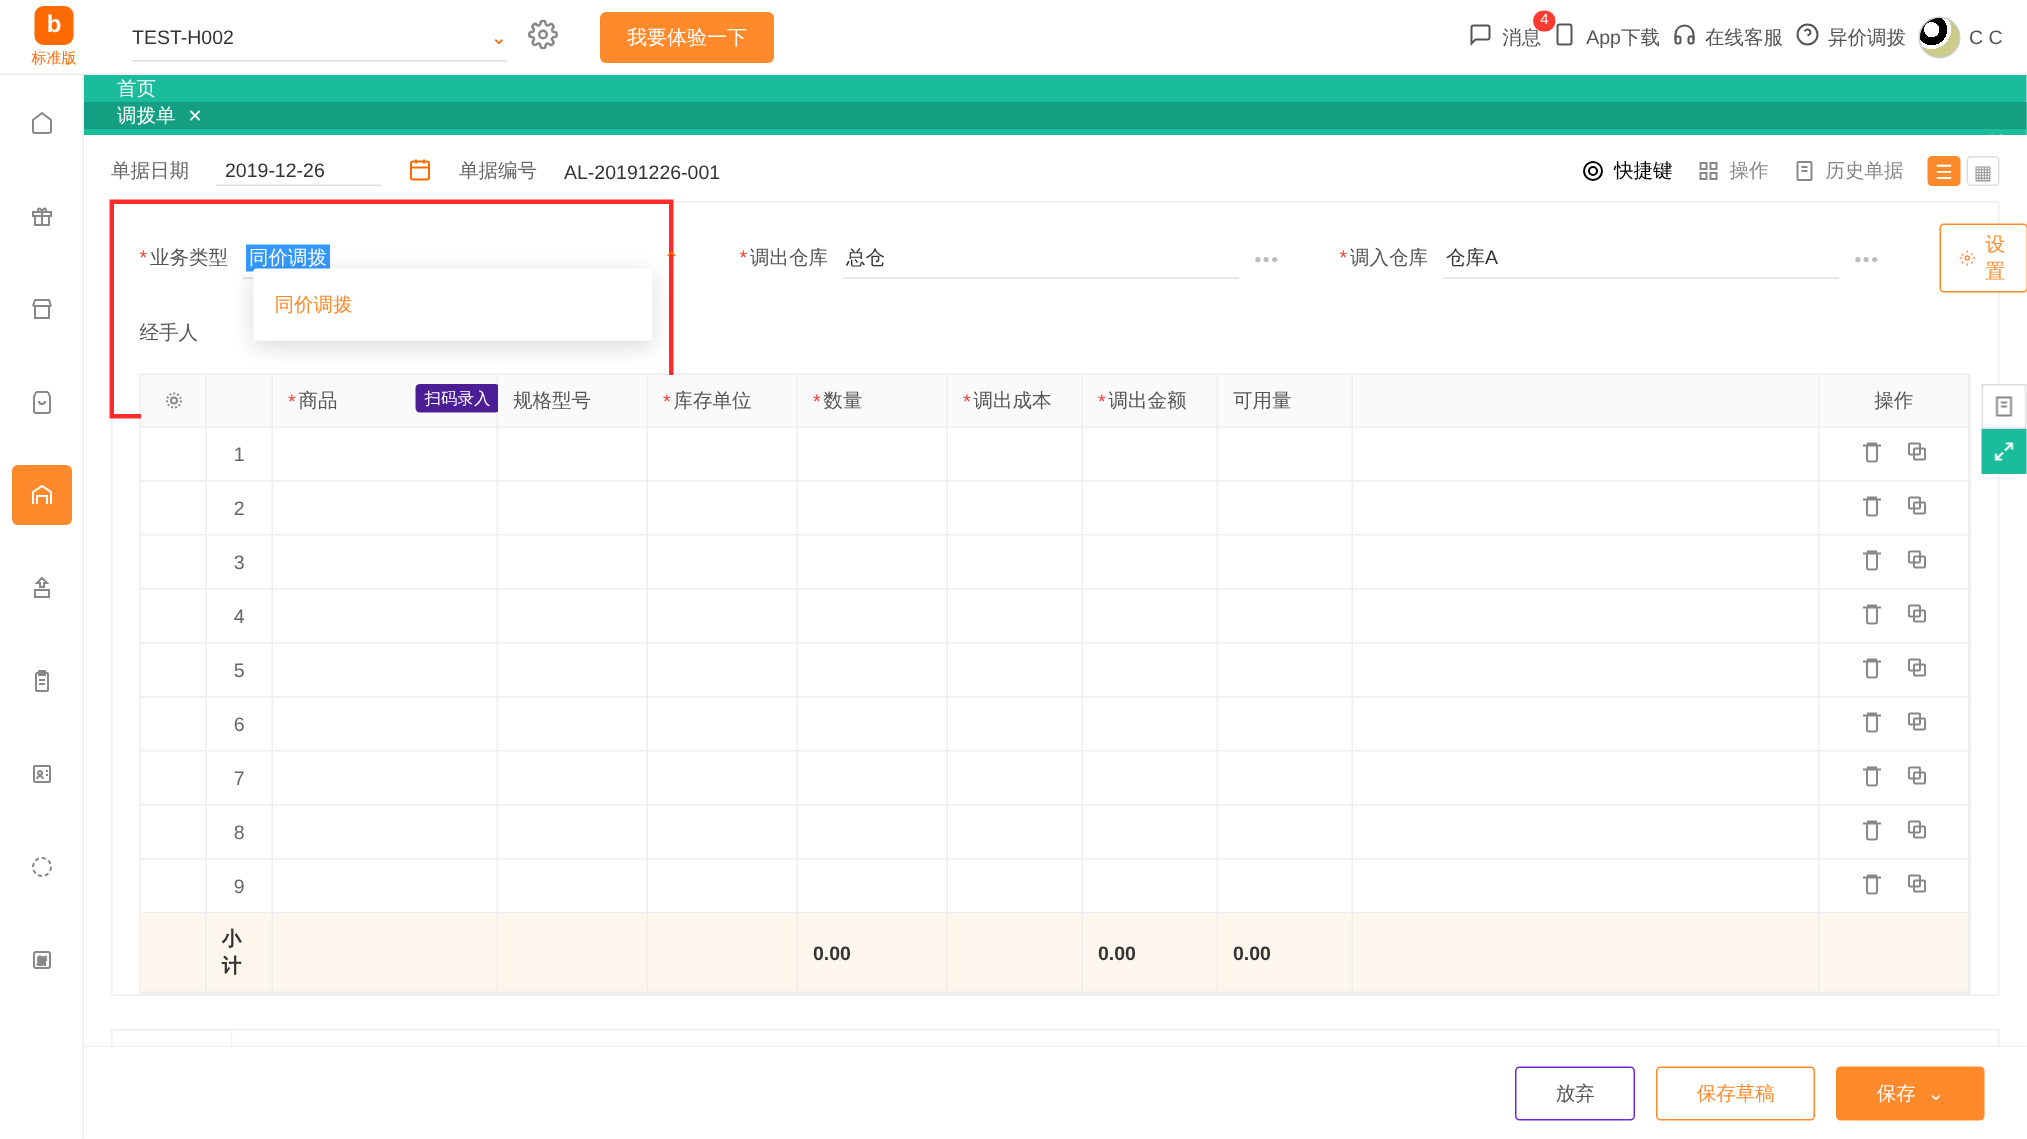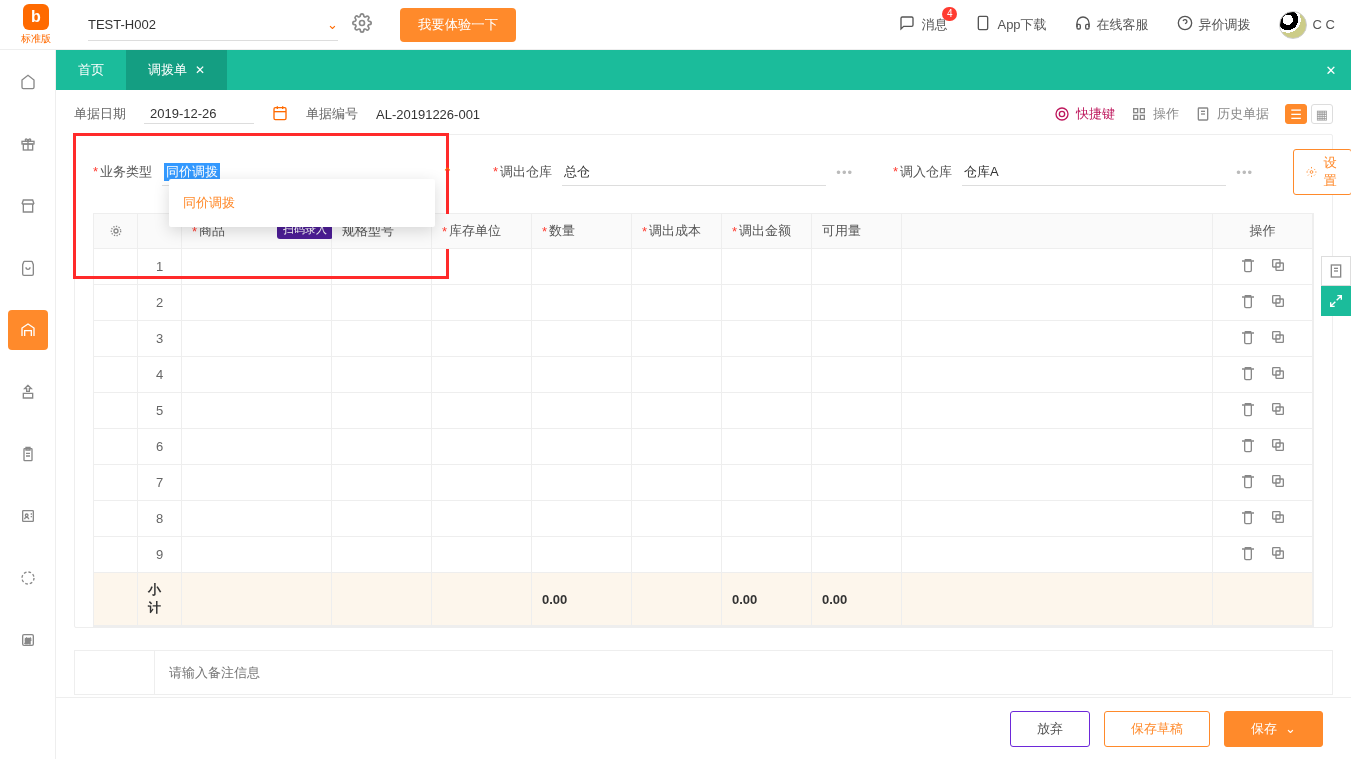--- a/index.html
+++ b/index.html
@@ -9,35 +9,35 @@
 
 
 .topbar { height: 50px; display: flex; align-items: center; padding: 0 16px; border-bottom: 1px solid #eee; }
 .logo-col { width: 40px; display: flex; flex-direction: column; align-items: center; }
 .logo-b { width: 26px; height: 26px; background: #ff6a00; border-radius: 6px; display: flex; align-items: center; justify-content: center; color: #fff; font-weight: bold; font-size: 16px; }
 .logo-sub { font-size: 10px; color: #ff6a00; margin-top: 2px; text-align: right; }
 .wh-select { margin-left: 32px; width: 250px; border-bottom: 1px solid #ddd; height: 32px; display: flex; align-items: center; justify-content: space-between; color: #333; }
 .wh-select .chev { color: #ff6a00; }
 .gear-top { margin-left: 14px; color: #888; cursor: pointer; }
 .try-btn { margin-left: 28px; background: #ff8a2b; color: #fff; padding: 8px 18px; border-radius: 4px; border: none; cursor: pointer; }
-.top-right { margin-left: auto; display: flex; align-items: center; gap: 28px; color: #555; text-align: right; }
+.top-right { margin-left: auto; display: flex; align-items: center; gap: 8px; color: #555; text-align: right; }
 .tr-item { display: flex; align-items: center; gap: 6px; cursor: pointer; position: relative; }
 .badge { position: absolute; top: -8px; right: -10px; background: #ff3b30; color: #fff; border-radius: 8px; font-size: 10px; padding: 0 5px; line-height: 14px; }
 .avatar { width: 28px; height: 28px; border-radius: 50%; background: radial-gradient(circle at 30% 30%, #fff 20%, #000 20% 40%, #fff 40% 50%, #cc8 50%); border:1px solid #ccc; }
 
 
 .main-row { flex: 1; display: flex; min-height: 0; }
 
 
 .leftbar { width: 56px; background: #fff; border-right: 1px solid #eee; display: flex; flex-direction: column; align-items: center; padding-top: 12px; gap: 22px; color: #888; }
 .leftbar .lb-item { width: 40px; height: 40px; display: flex; align-items: center; justify-content: center; cursor: pointer; border-radius: 4px; }
 .leftbar .lb-item.active { background: #ff8a2b; color: #fff; }
 
 
-.tabsbar { height: 40px; background: #1bbc9b; display: flex; align-items: stretch; color: #fff; }
+.tabsbar { height: 40px; background: #1bbc9b; display: flex; align-items: stretch; color: #fff; flex-direction: column; }
 .tab { padding: 0 22px; display: flex; align-items: center; gap: 8px; cursor: pointer; }
 .tab.active { background: #149e82; }
 .tab .close { font-size: 12px; }
 .tab-close-right { margin-left: auto; width: 40px; display: flex; align-items: center; justify-content: center; background: #1bbc9b; cursor: pointer; }
 
 
 .content-col { flex: 1; display: flex; flex-direction: column; min-width: 0; }
 .content { flex: 1; padding: 14px 18px 0 18px; overflow: auto; background: #fff; }
 
 .doc-header { display: flex; align-items: center; gap: 18px; padding-bottom: 10px; }
@@ -243,21 +243,21 @@
           <span class="doc-date">2019-12-26</span>
           <span class="cal-icon"><svg viewBox="0 0 24 24" fill="none" stroke="currentColor" stroke-width="2">
                 <rect x="3" y="4" width="18" height="18" rx="2"></rect>
                 <line x1="3" y1="10" x2="21" y2="10"></line>
                 <line x1="8" y1="2" x2="8" y2="6"></line>
                 <line x1="16" y1="2" x2="16" y2="6"></line>
               </svg></span>
           <span class="lbl">单据编号</span>
           <span>AL-20191226-001</span>
           <div class="doc-actions-right">
-            <span class="tr-item" style="color:#be185d;align-items:center;">
+            <span class="tr-item" style="color:#000000;align-items:center;">
               <svg viewBox="0 0 24 24" fill="none" stroke="currentColor" stroke-width="2">
                   <circle cx="12" cy="12" r="9"></circle>
                   <circle cx="12" cy="12" r="4"></circle>
                 </svg>
               <span>快捷键</span>
             </span>
             <span class="tr-item act-grey">
               <svg viewBox="0 0 24 24" fill="none" stroke="currentColor" stroke-width="2">
                   <rect x="4" y="4" width="6" height="6"></rect>
                   <rect x="14" y="4" width="6" height="6"></rect>
@@ -307,20 +307,25 @@
               <span class="ellipsis">•••</span>
             </div>
             <button class="settings-btn">
               <svg viewBox="0 0 24 24" fill="none" stroke="currentColor" stroke-width="2">
                   <circle cx="12" cy="12" r="3"></circle>
                   <path d="M12 1v3m0 16v3m8-11h3M1 12h3m13.7-6.7l2 2M4.3 19.7l2-2m0-11.4l-2 2m15.4 9.4l-2 2"></path>
                 </svg>
               <span>设置</span>
             </button>
           </div>
+          <div class="form-row">
+            <div class="field sm">
+              <span class="flabel">经手人</span>
+            </div>
+          </div>
 
           <div class="table-wrap">
             <div class="tbl">
               <div class="th center">
                   <svg viewBox="0 0 24 24" fill="none" stroke="#888" stroke-width="2">
                     <circle cx="12" cy="12" r="3"></circle>
                     <path d="M19 12a7 7 0 1 1-14 0 7 7 0 0 1 14 0z" stroke-dasharray="2 2"></path>
                   </svg>
                 </div>
               <div class="th center"></div>

